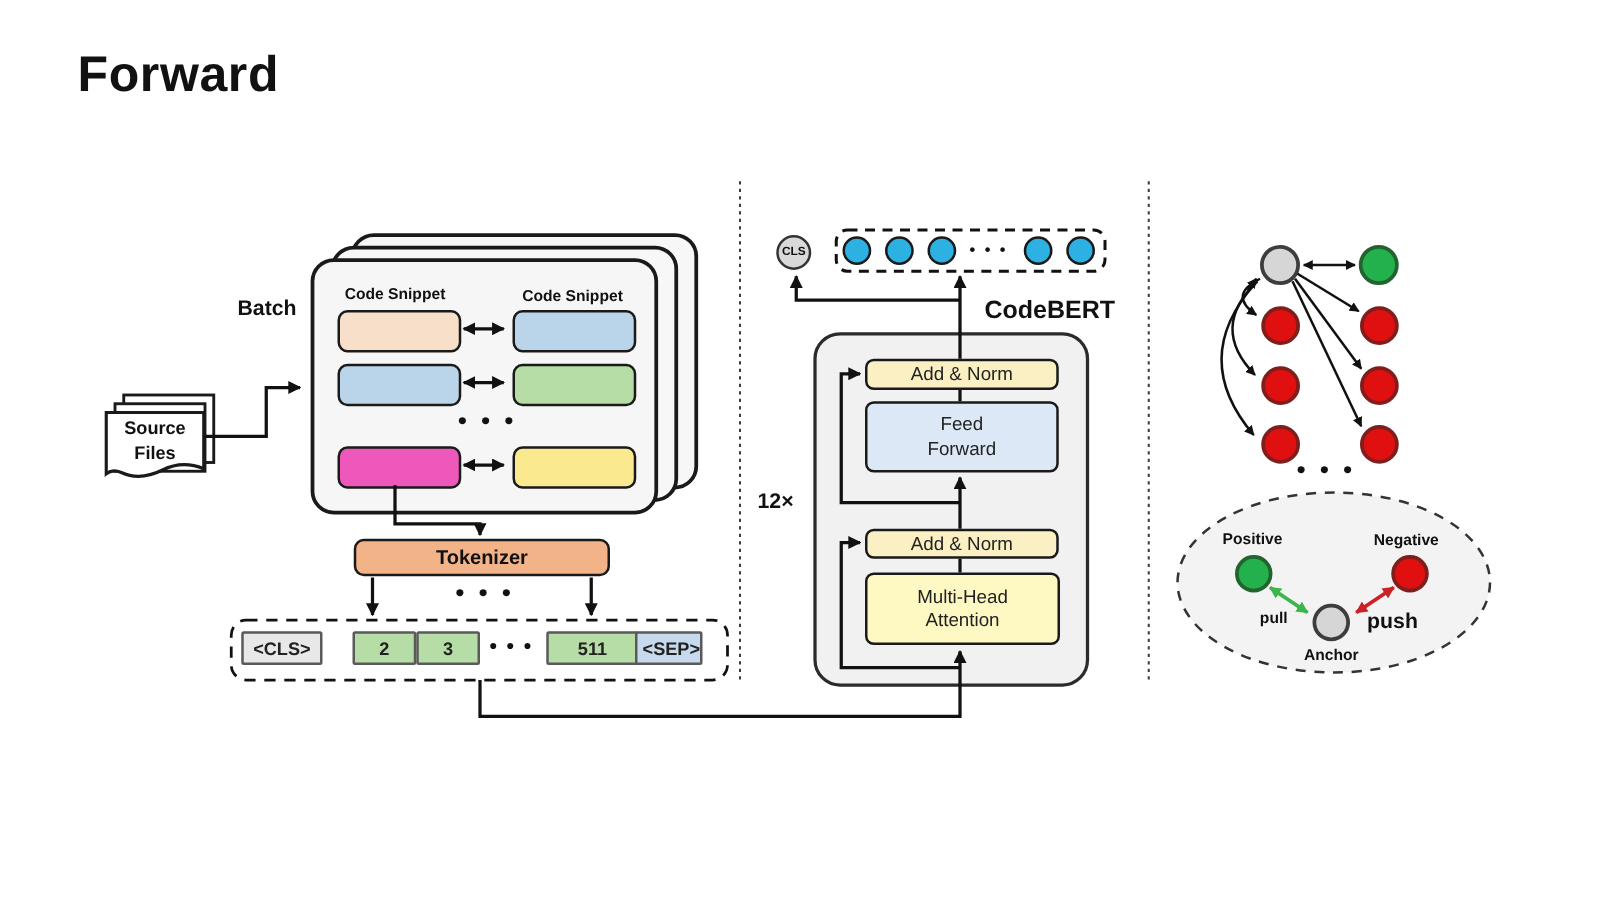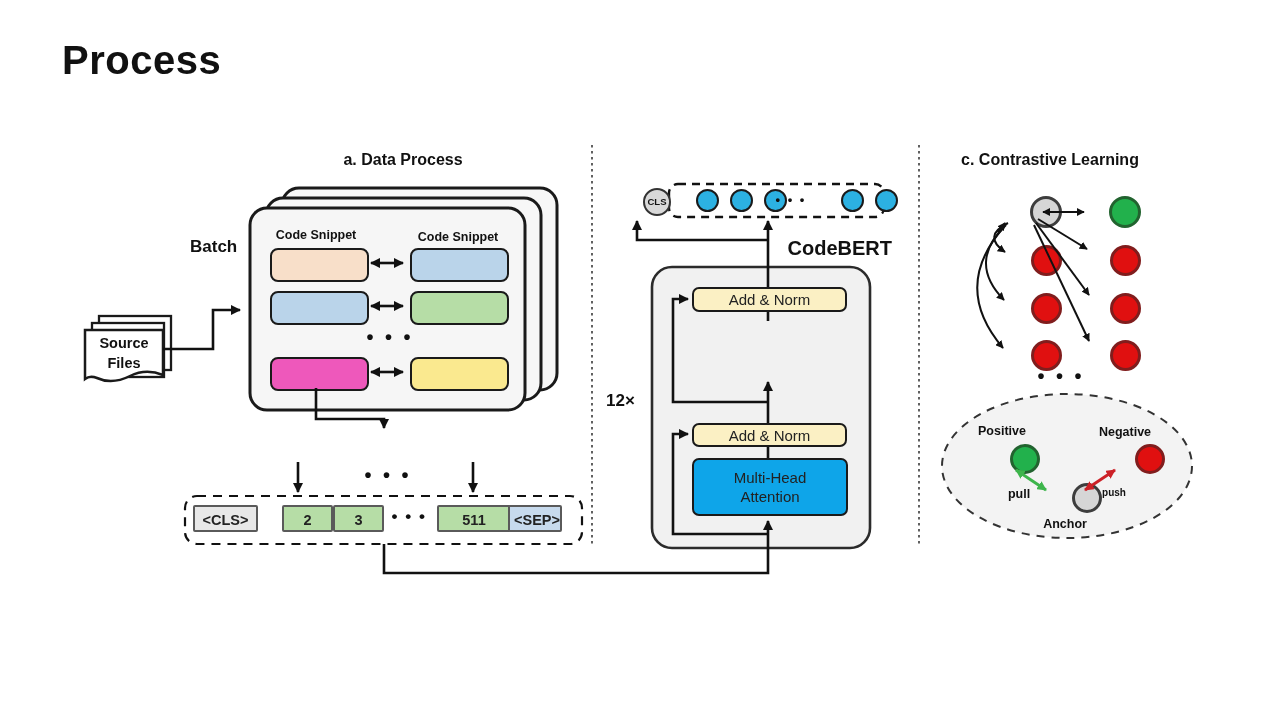--- a/index.html
+++ b/index.html
@@ -10,21 +10,21 @@
   #svg-bg{z-index:1;}
   .html-layer{position:absolute;left:0;top:0;width:1280px;height:720px;z-index:2;}
   #svg-fg{z-index:3;}
   .ctr{text-align:center;}
   .hdr{font-size:16px;font-weight:700;color:#111;}
   .snip-box{width:95px;height:30px;border:2px solid #1a1a1a;border-radius:8px;}
   .tok{height:27px;line-height:27px;text-align:center;font-size:14.5px;font-weight:700;
        color:#222;border:2px solid #5a5a5a;border-radius:2px;box-sizing:border-box;}
   .blockbox{border:2.2px solid #1a1a1a;border-radius:7px;display:flex;align-items:center;
             justify-content:center;font-size:15px;color:#222;box-sizing:border-box;}
-  .circle{border-radius:50%;box-sizing:border-box;margin-left:22px;}
+  .circle{border-radius:50%;box-sizing:border-box;}
   .dots{font-weight:700;letter-spacing:3px;color:#111;white-space:nowrap;}
   .lbl{font-weight:700;color:#111;}
 </style>
 </head>
 <body>
 
 <div id="stage">
 
   <svg id="svg-bg" class="svg-layer" viewBox="0 0 1280 720">
 
@@ -47,40 +47,40 @@
 
     <rect x="669" y="184" width="215" height="33" rx="9" fill="none" stroke="#111" stroke-width="2.4" stroke-dasharray="8 6"></rect>
 
     <rect x="652" y="267" width="218" height="281" rx="20" fill="#f1f1f1" stroke="#2b2b2b" stroke-width="2.6"></rect>
 
     <ellipse cx="1067" cy="466" rx="125" ry="72" fill="#f3f3f3" stroke="#333" stroke-width="2" stroke-dasharray="8 7"></ellipse>
   </svg>
 
   <div class="html-layer">
 
-    <div class="abs" style="left:62px;top:38px;font-size:40px;font-weight:800;letter-spacing:.5px;">Process</div>
+    <div class="abs" style="left:62px;top:38px;font-size:40px;font-weight:800;letter-spacing:.5px;">Forward</div>
 
-    <div class="abs hdr ctr" style="left:280px;top:151px;width:246px;">a. Data Process</div>
-    <div class="abs hdr ctr" style="left:928px;top:151px;width:244px;">c. Contrastive Learning</div>
 
     <div class="abs lbl" style="left:190px;top:237px;font-size:17px;">Batch</div>
     <div class="abs ctr" style="left:266px;top:228px;width:100px;font-size:12.5px;font-weight:600;">Code Snippet</div>
     <div class="abs ctr" style="left:408px;top:230px;width:100px;font-size:12.5px;font-weight:600;">Code Snippet</div>
 
     <div class="abs snip-box" style="left:270px;top:248px;background:#f8dfc9;"></div>
     <div class="abs snip-box" style="left:410px;top:248px;background:#bad4ea;"></div>
     <div class="abs snip-box" style="left:270px;top:291px;background:#bad4ea;"></div>
     <div class="abs snip-box" style="left:410px;top:291px;background:#b6dda6;"></div>
     <div class="abs snip-box" style="left:270px;top:357px;background:#ee58bb;"></div>
     <div class="abs snip-box" style="left:410px;top:357px;background:#fae98f;"></div>
 
     <div class="abs dots ctr" style="left:340px;top:326px;width:100px;font-size:20px;">• • •</div>
 
     <div class="abs lbl ctr" style="left:93px;top:333px;width:62px;font-size:14.5px;line-height:1.4;">Source Files</div>
 
+    <div class="abs ctr" style="left:283px;top:431px;width:205px;height:30px;line-height:28px;background:#f2b388;
+         border:2.5px solid #1a1a1a;border-radius:8px;font-size:16px;font-weight:700;box-sizing:border-box;">Tokenizer</div>
 
     <div class="abs dots ctr" style="left:338px;top:464px;width:100px;font-size:20px;">• • •</div>
 
     <div class="abs tok" style="left:193px;top:505px;width:65px;background:#e8e8e8;">&lt;CLS&gt;</div>
     <div class="abs tok" style="left:282px;top:505px;width:51px;background:#b6dda6;">2</div>
     <div class="abs tok" style="left:333px;top:505px;width:51px;background:#b6dda6;">3</div>
     <div class="abs dots ctr" style="left:383px;top:507px;width:52px;font-size:17px;letter-spacing:1.5px;">• • •</div>
     <div class="abs tok" style="left:437px;top:505px;width:74px;background:#b6dda6;">511</div>
     <div class="abs tok" style="left:508px;top:505px;width:54px;background:#c7daed;text-align:right;">&lt;SEP&gt;</div>
 
@@ -92,42 +92,45 @@
     <div class="abs circle" style="left:742px;top:189px;width:23px;height:23px;background:#2cb1e2;border:2.5px solid #1a1a1a;"></div>
     <div class="abs dots ctr" style="left:764px;top:192px;width:54px;font-size:13px;letter-spacing:2px;">• • •</div>
     <div class="abs circle" style="left:819px;top:189px;width:23px;height:23px;background:#2cb1e2;border:2.5px solid #1a1a1a;"></div>
     <div class="abs circle" style="left:853px;top:189px;width:23px;height:23px;background:#2cb1e2;border:2.5px solid #1a1a1a;"></div>
 
     <div class="abs lbl" style="left:780px;top:237px;width:112px;text-align:right;font-size:20px;">CodeBERT</div>
 
     <div class="abs" style="left:606px;top:391px;font-size:17px;font-weight:600;">12×</div>
 
     <div class="abs blockbox" style="left:692px;top:287px;width:155px;height:25px;background:#fbf0c4;">Add &amp; Norm</div>
+    <div class="abs blockbox" style="left:692px;top:321px;width:155px;height:57px;background:#dce8f6;">
+      <div class="ctr" style="width:72px;line-height:1.3;">Feed Forward</div>
+    </div>
     <div class="abs blockbox" style="left:692px;top:423px;width:155px;height:24px;background:#fbf0c4;">Add &amp; Norm</div>
-    <div class="abs blockbox" style="left:692px;top:458px;width:156px;height:58px;background:#0ea5e9;">
+    <div class="abs blockbox" style="left:692px;top:458px;width:156px;height:58px;background:#fef9c3;">
       <div class="ctr" style="width:96px;line-height:1.3;">Multi-Head Attention</div>
     </div>
 
     <div class="abs circle" style="left:1008px;top:196px;width:32px;height:32px;background:#d6d6d6;border:3px solid #3d3d3d;"></div>
     <div class="abs circle" style="left:1087px;top:196px;width:32px;height:32px;background:#22b14c;border:3px solid #22632f;"></div>
     <div class="abs circle" style="left:1009px;top:245px;width:31px;height:31px;background:#e01010;border:3px solid #801d1d;"></div>
     <div class="abs circle" style="left:1009px;top:293px;width:31px;height:31px;background:#e01010;border:3px solid #801d1d;"></div>
     <div class="abs circle" style="left:1009px;top:340px;width:31px;height:31px;background:#e01010;border:3px solid #801d1d;"></div>
     <div class="abs circle" style="left:1088px;top:245px;width:31px;height:31px;background:#e01010;border:3px solid #801d1d;"></div>
     <div class="abs circle" style="left:1088px;top:293px;width:31px;height:31px;background:#e01010;border:3px solid #801d1d;"></div>
     <div class="abs circle" style="left:1088px;top:340px;width:31px;height:31px;background:#e01010;border:3px solid #801d1d;"></div>
     <div class="abs dots ctr" style="left:1013px;top:365px;width:96px;font-size:20px;">• • •</div>
 
     <div class="abs lbl ctr" style="left:957px;top:424px;width:90px;font-size:12.5px;">Positive</div>
     <div class="abs lbl ctr" style="left:1080px;top:425px;width:90px;font-size:12.5px;">Negative</div>
     <div class="abs circle" style="left:988px;top:444px;width:30px;height:30px;background:#22b14c;border:3px solid #22632f;"></div>
     <div class="abs circle" style="left:1113px;top:444px;width:30px;height:30px;background:#e01010;border:3px solid #801d1d;"></div>
     <div class="abs circle" style="left:1050px;top:483px;width:30px;height:30px;background:#d6d6d6;border:3px solid #3d3d3d;"></div>
     <div class="abs lbl ctr" style="left:994px;top:487px;width:50px;font-size:12.5px;">pull</div>
-    <div class="abs lbl ctr" style="left:1089px;top:487px;width:50px;font-size:10px;">push</div>
+    <div class="abs lbl ctr" style="left:1089px;top:487px;width:50px;font-size:17px;">push</div>
     <div class="abs lbl ctr" style="left:1025px;top:517px;width:80px;font-size:12.5px;">Anchor</div>
   </div>
 
   <svg id="svg-fg" class="svg-layer" viewBox="0 0 1280 720">
     <defs>
       <marker id="mb" viewBox="0 0 10 10" refX="9" refY="5" markerWidth="4" markerHeight="4" orient="auto-start-reverse">
         <path d="M0,0 L10,5 L0,10 z" fill="#111"></path>
       </marker>
       <marker id="mg" viewBox="0 0 10 10" refX="9" refY="5" markerWidth="3.2" markerHeight="3.2" orient="auto-start-reverse">
         <path d="M0,0 L10,5 L0,10 z" fill="#3db54b"></path>

